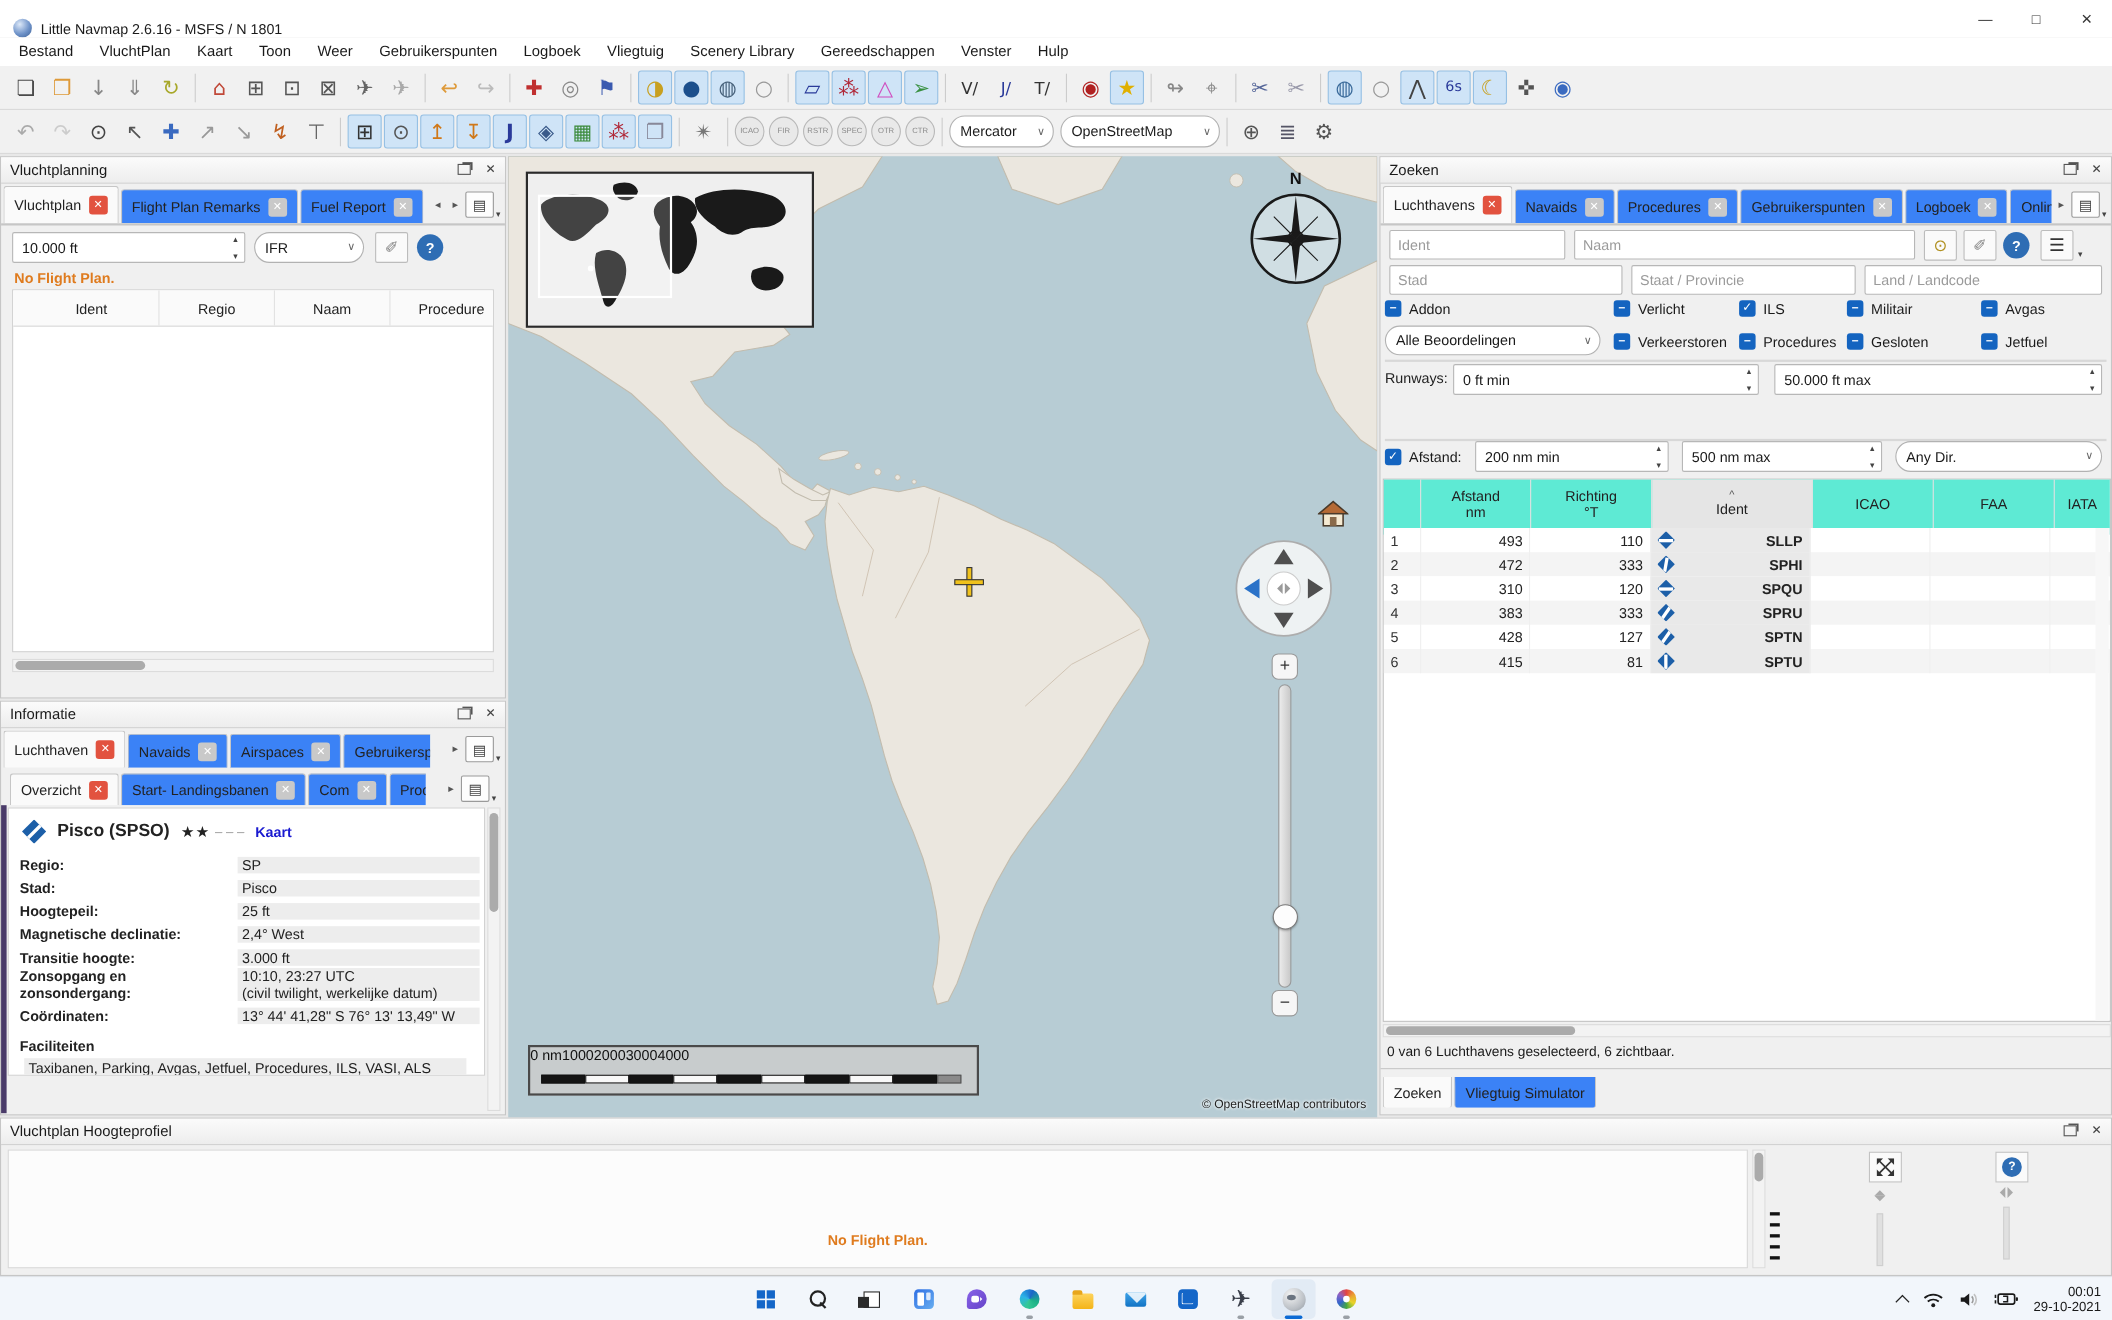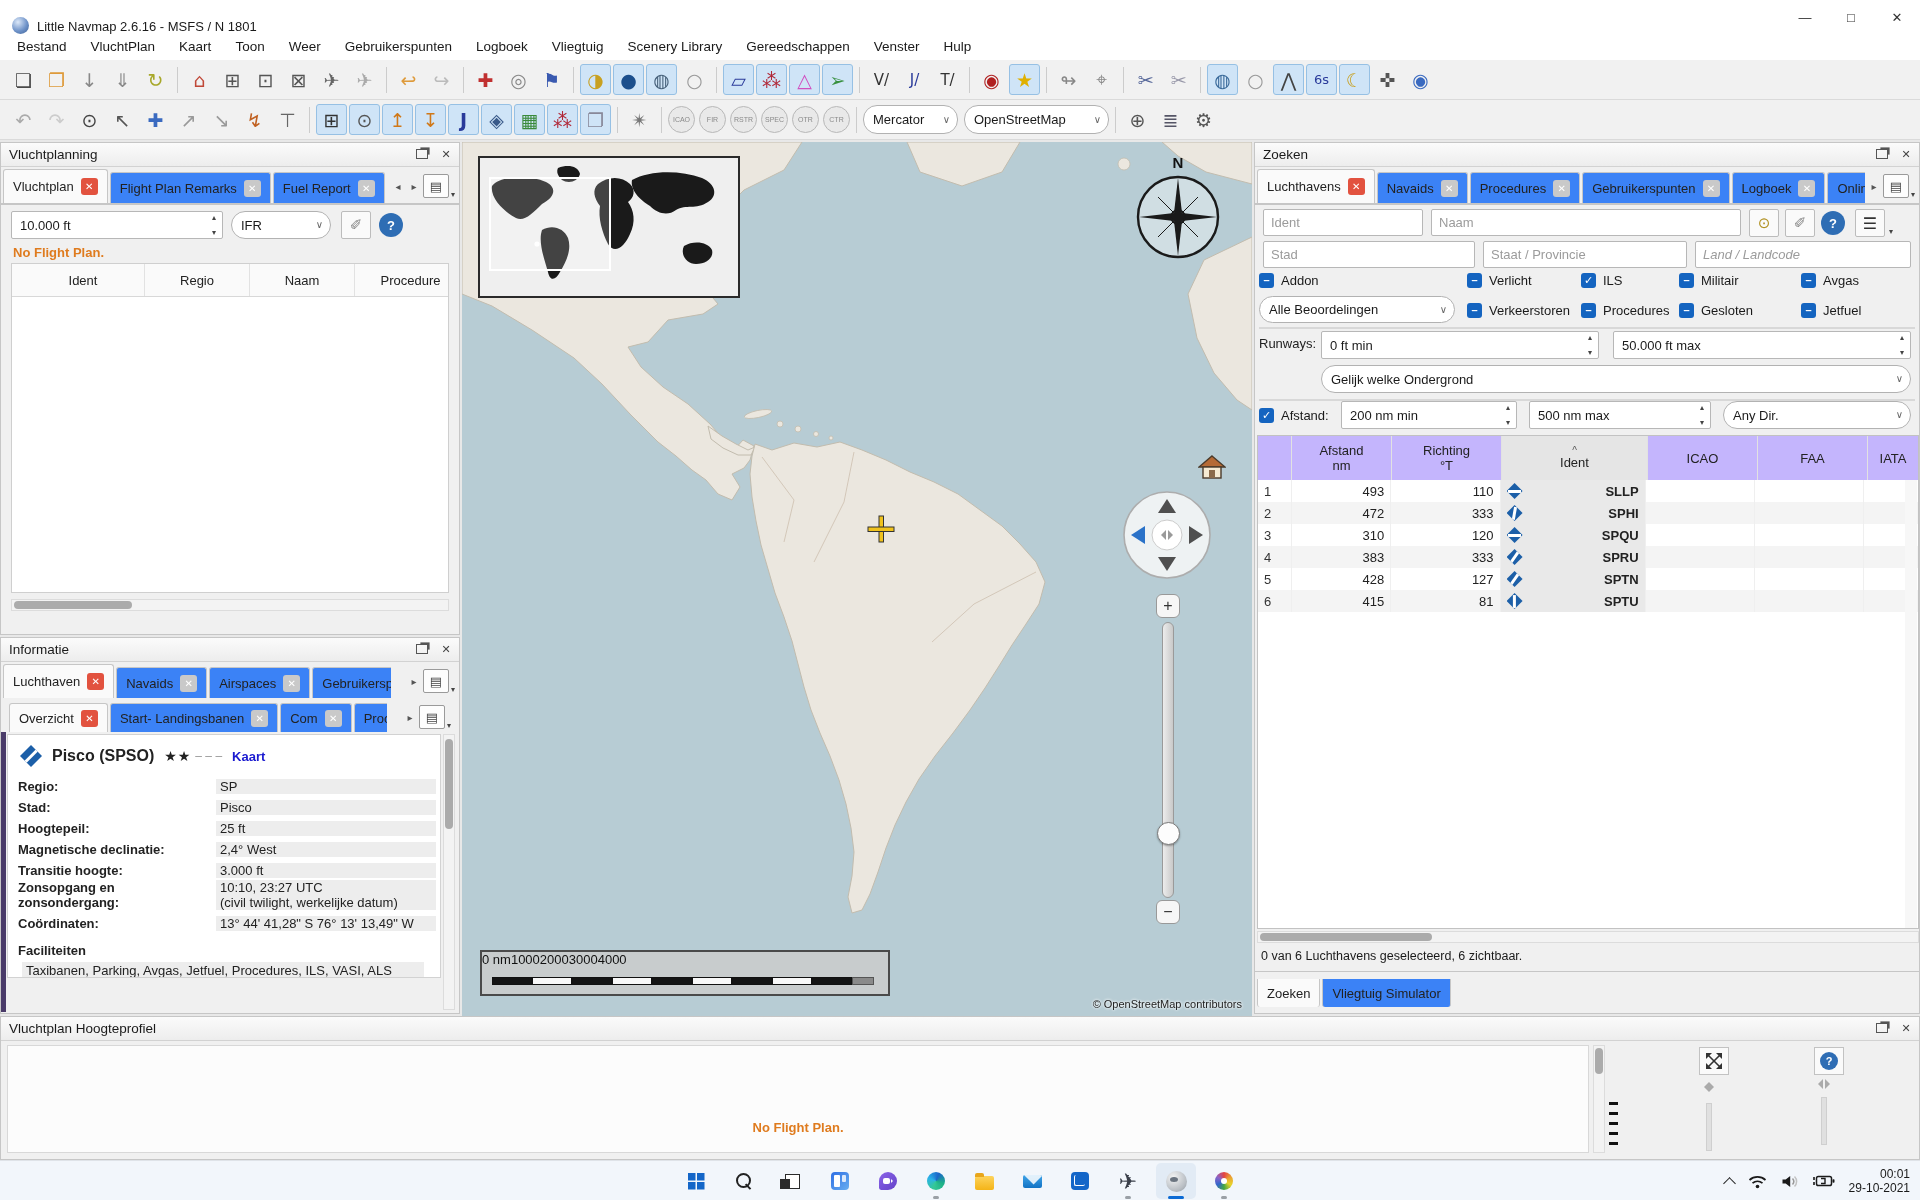--- a/index.html
+++ b/index.html
@@ -59,21 +59,21 @@
   .hthumb{position:absolute;top:1px;height:8px;background:#ababab;border-radius:4px}
   .vscroll{position:absolute;width:12px;background:#f3f3f3;border:1px solid #dcdcdc;box-sizing:border-box}
   .vthumb{position:absolute;left:1px;width:8px;background:#ababab;border-radius:4px}
   
   .warn{color:#df7b1e;font-weight:bold}
   .link{color:#1a1ad0;font-weight:bold}
   
   .apt{position:relative;display:inline-block;background:#1c5fa8;clip-path:polygon(50% 0,100% 50%,50% 100%,0 50%)}
   .apt .bar{position:absolute;left:10%;right:10%;top:50%;height:3px;margin-top:-1.5px;background:#fff}
   
-  .shead{position:absolute;background:#c4b5fd;border-bottom:6px solid #14b8a6;font-size:13px;color:#222}
+  .shead{position:absolute;background:#5eead4;border-bottom:6px solid #14b8a6;font-size:13px;color:#222}
   .scol{position:absolute;top:0;height:100%;box-sizing:border-box;border-right:1px solid #e2e2e2;display:flex;flex-direction:column;align-items:center;justify-content:center;line-height:15px}
   .trow{display:flex;height:22px;align-items:center;font-size:13px}
   .trow:nth-child(even){background:#f4f4f4}
   .trow:nth-child(odd){background:#fff}
   .c{box-sizing:border-box;padding:0 6px;border-right:1px solid #efefef;height:100%;display:flex;align-items:center}
   .num{width:34px;color:#333}
   .dist,.brg{justify-content:flex-end}
   .dist{width:100px}.brg{width:110px}
   .ident{width:146px;background:#e9e9e9;justify-content:space-between}
   .icao{width:110px}.faa{width:110px}.iata{width:54px;border-right:none}
@@ -727,21 +727,21 @@
   <input class="inp" style="left: 8px; top: 66px; width: 160px;" placeholder="Ident">
   <input class="inp" style="left: 176px; top: 66px; width: 310px;" placeholder="Naam">
   <button class="sqbtn" style="position:absolute;left:494px;top:66px;color:#b09020">⊙</button>
   <button class="sqbtn" style="position:absolute;left:530px;top:66px;color:#888">✐</button>
   <button class="help" style="position:absolute;left:566px;top:68px"></button>
   <button class="sqbtn" style="position:absolute;left:600px;top:66px;color:#333;font-size:16px">☰</button>
   <span class="caret" style="position:absolute;left:634px;top:84px">▾</span>
 
   <input class="inp" style="left: 8px; top: 98px; width: 212px;" placeholder="Stad">
   <input class="inp" style="left: 228px; top: 98px; width: 204px;" placeholder="Staat / Provincie">
-  <input class="inp" style="left: 440px; top: 98px; width: 216px; font-style: italic;" placeholder="Land / Landcode">
+  <input class="inp" style="left: 440px; top: 98px; width: 216px;" placeholder="Land / Landcode">
 
   <div>
 
   <label class="cb" style="left:4px;top:128px" data-state="partial">
         <span class="cbbox"></span>
         <span class="cblab">Addon</span>
       </label>
       <label class="cb" style="left:212px;top:128px" data-state="partial">
         <span class="cbbox"></span>
         <span class="cblab">Verlicht</span>
@@ -782,23 +782,20 @@
       </label>
     </div>
   <div style="position:absolute;left:4px;top:184px;width:656px;height:2px;background:#d8d8d8"></div>
 
   <span style="position:absolute;left:4px;top:193px;font-size:13px">Runways:</span>
   <div class="spin" style="left:66px;top:188px;width:278px">
       <span>0 ft min</span>
     </div>
   <div class="spin" style="left:358px;top:188px;width:298px">
       <span>50.000 ft max</span>
-    </div>
-  <div class="combo" style="position:absolute;left:66px;top:222px;width:590px;height:28px;box-sizing:border-box">
-      <span>Gelijk welke Ondergrond</span>
     </div>
   <div style="position:absolute;left:4px;top:256px;width:656px;height:2px;background:#d8d8d8"></div>
 
   <label class="cb" style="left:4px;top:263px" data-state="checked">
       <span class="cbbox"></span>
       <span class="cblab">Afstand:</span>
     </label>
   <div class="spin" style="left:86px;top:258px;width:176px">
       <span>200 nm min</span>
     </div>

